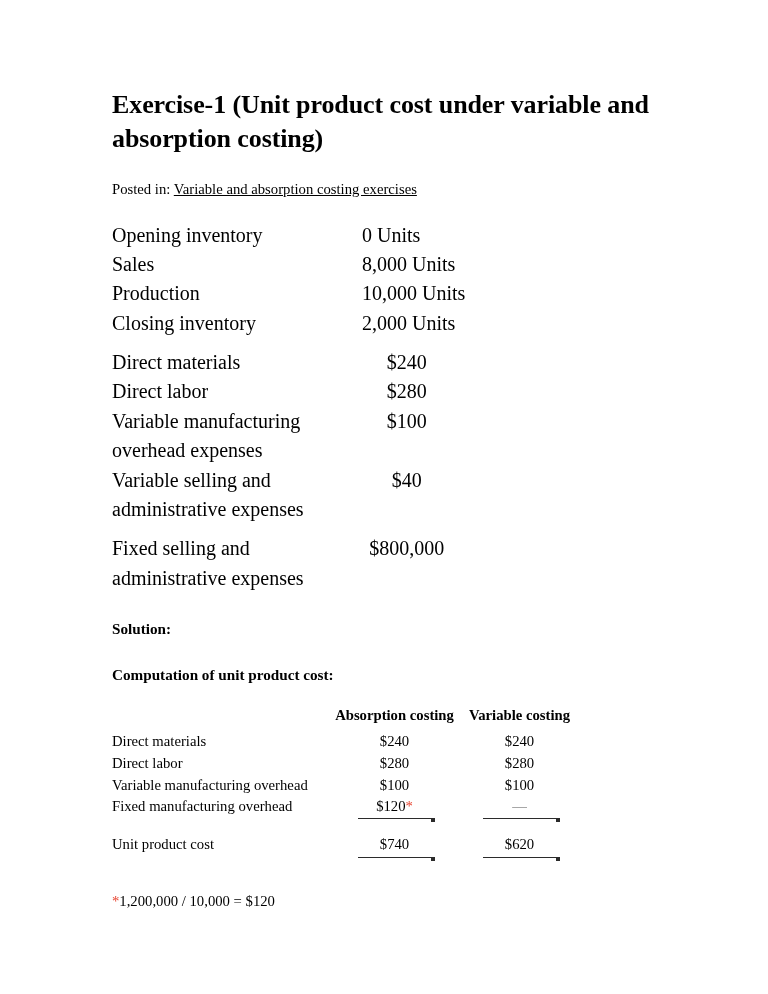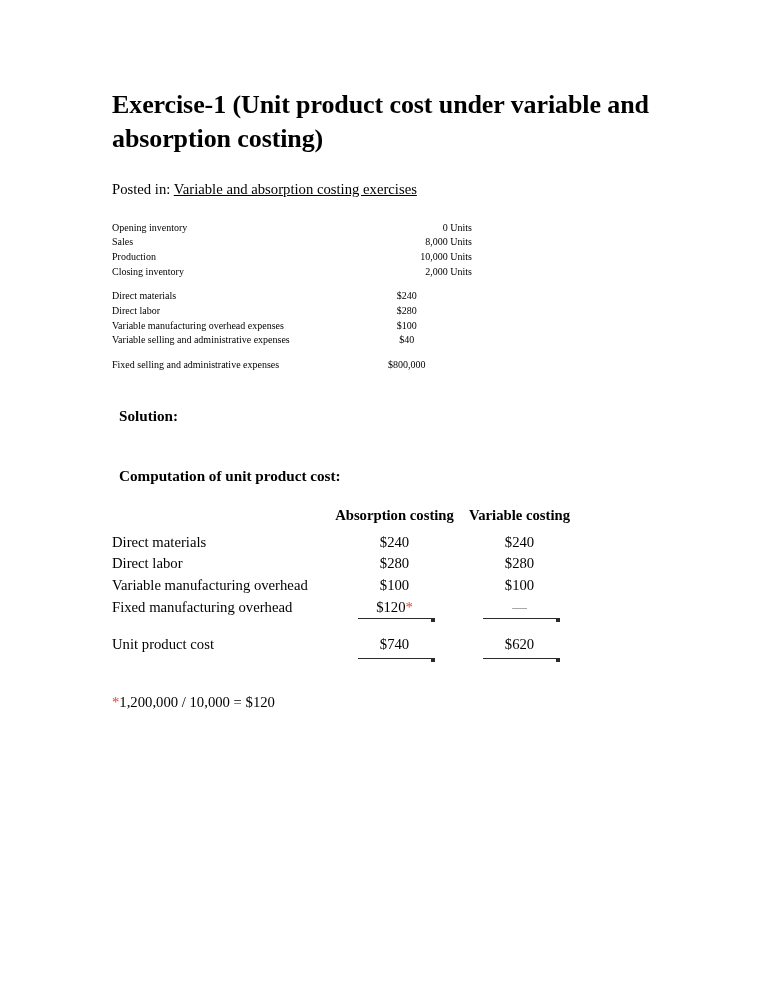--- a/index.html
+++ b/index.html
@@ -40,31 +40,31 @@
   .intro-row { padding-top: 22px; }
 
   a.doc-link {
     color: #000000;
     text-decoration: underline;
   }
 
   
   .data-table {
     border-collapse: collapse;
-    font-size: 10px;
+    font-size: 20px;
     width: 560px;
     table-layout: fixed;
   }
   .data-table td {
     padding: 0;
     line-height: 1.47;
     vertical-align: top;
   }
   .col-label { width: 250px; text-align: left; }
-  .col-units { width: 110px; text-align: right; }
+  .col-units { width: 110px; text-align: left; }
   .col-spacer { width: 200px; }
 
   .block-units { padding-top: 21px; }
   .block-costs { padding-top: 10px; }
   .block-fixed { padding-top: 10px; }
 
   .col-cost-label { width: 228px; text-align: left; }
   .col-cost-val { width: 106px; text-align: center; }
 
   .required-row { padding-top: 22px; }
@@ -74,21 +74,21 @@
     font-size: 14.7px;
     margin: 9px 0 0 0;
     padding-left: 60px;
     line-height: 1.45;
   }
   ol.req-list li { padding-left: 6px; }
 
   h2.section-head {
     font-size: 15.2px;
     font-weight: bold;
-    margin: 7px;
+    margin: 0;
     line-height: 1.4;
   }
   .solution-row { padding-top: 25px; }
   .compute-row { padding-top: 25px; }
 
   
   .calc-table {
     border-collapse: collapse;
     font-size: 14.7px;
     width: 560px;

